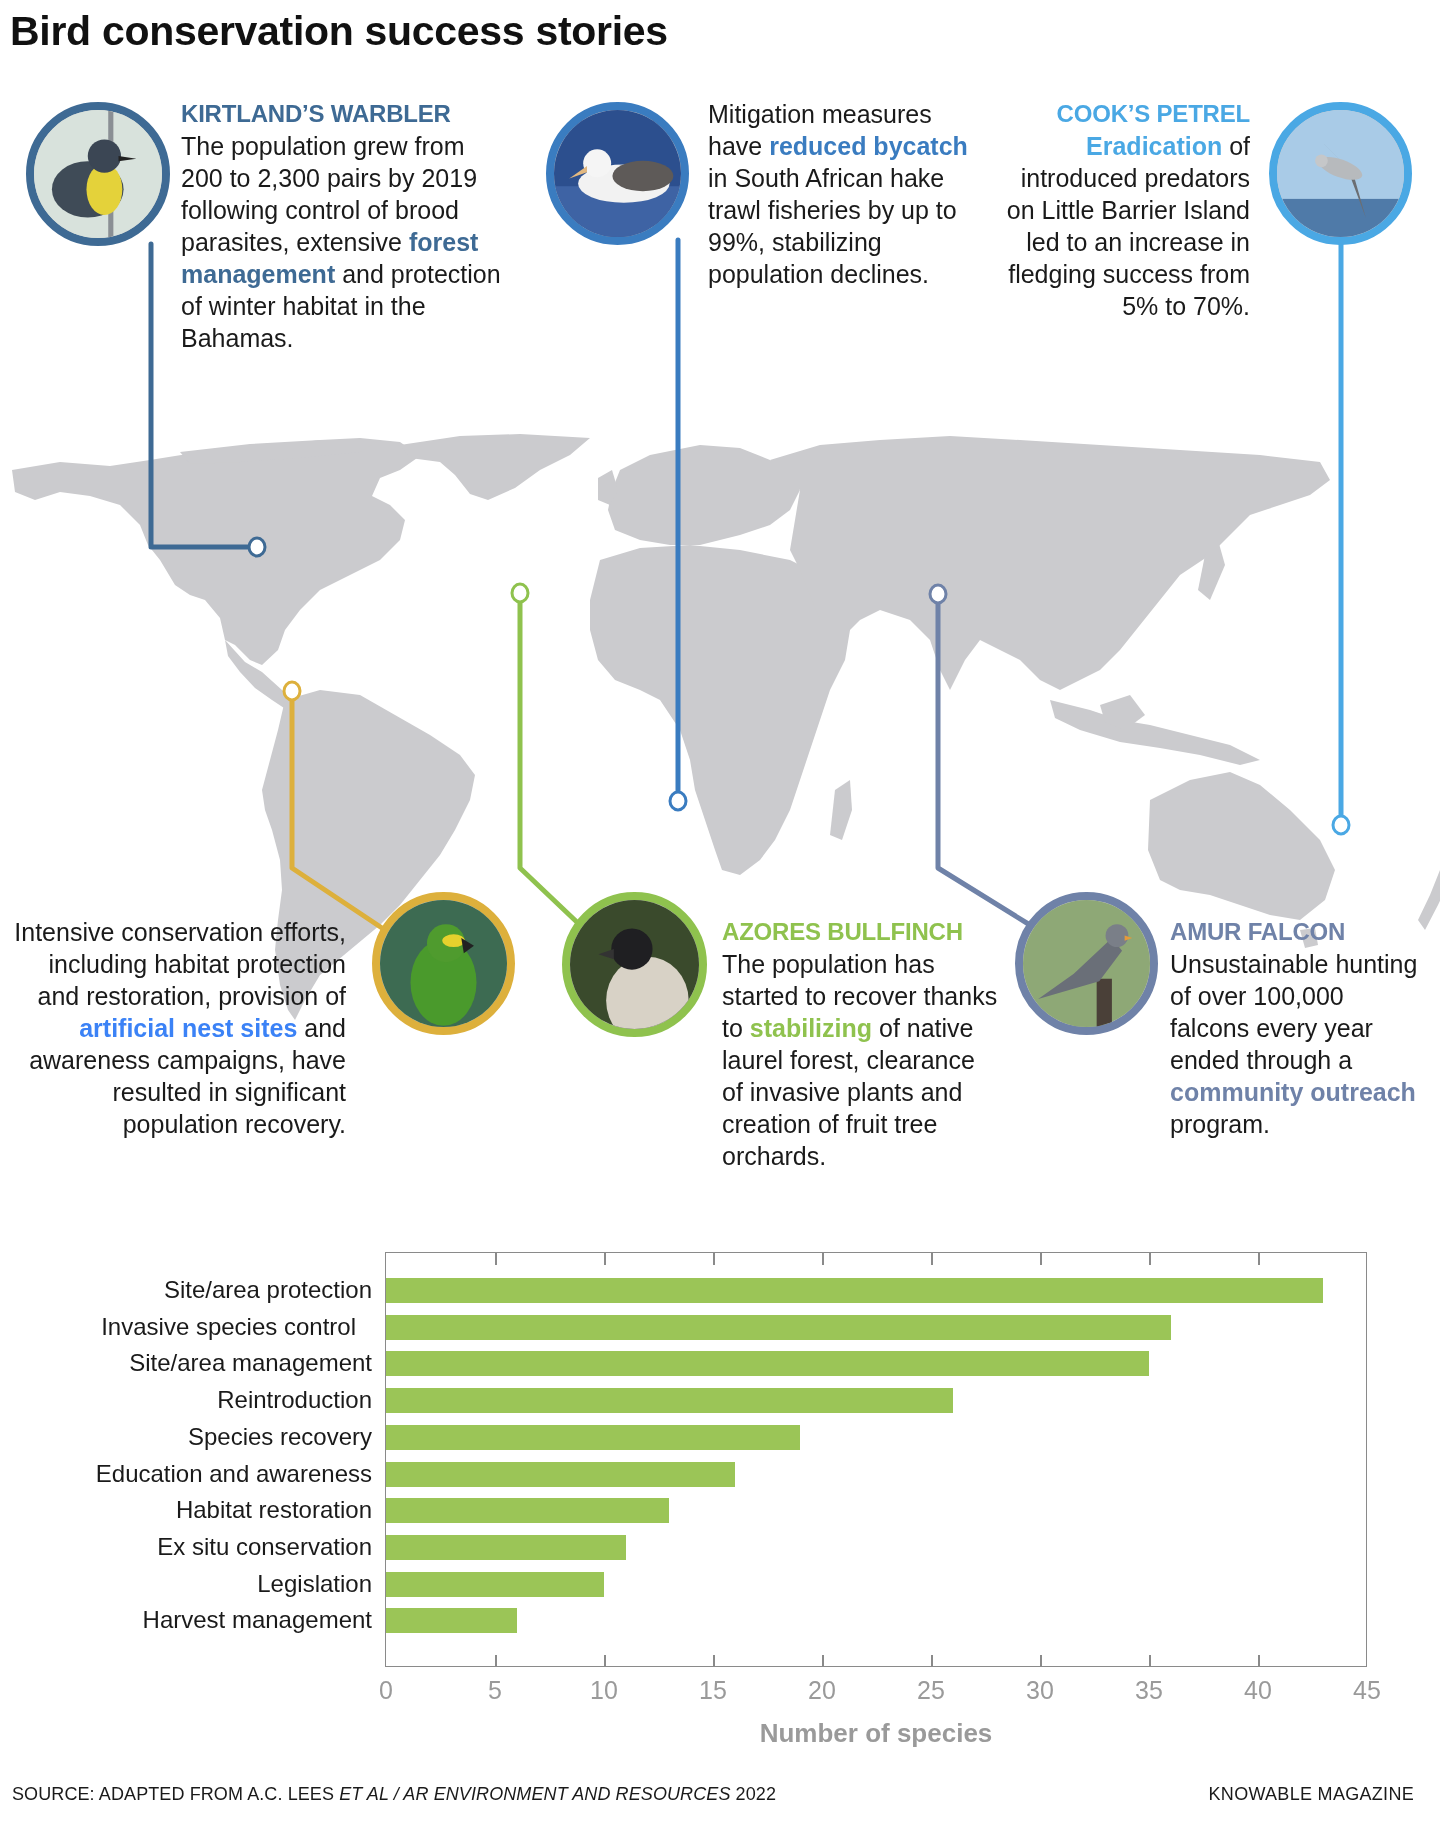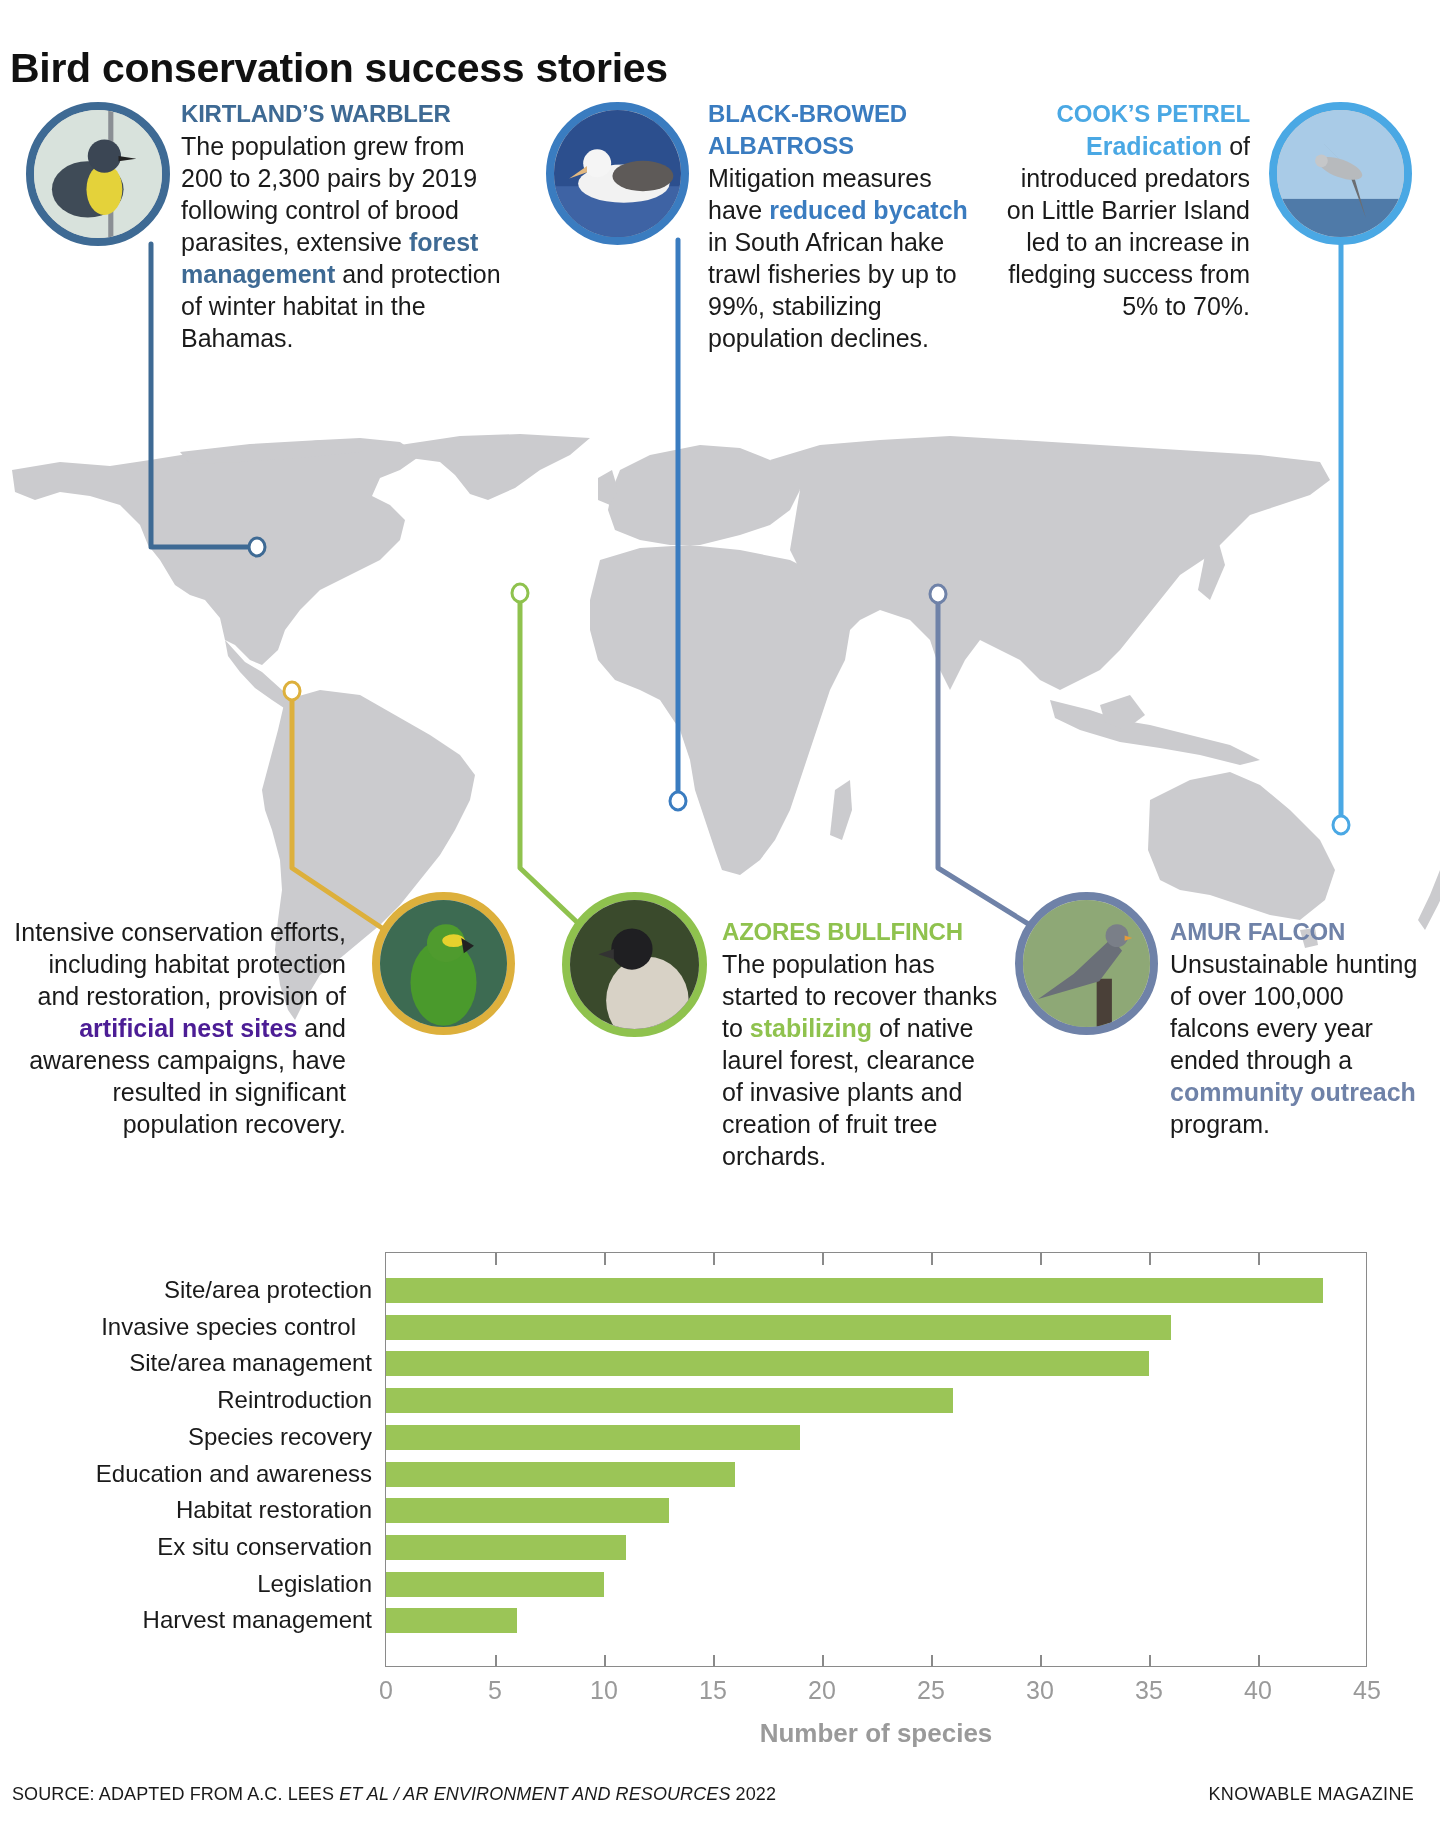--- a/index.html
+++ b/index.html
@@ -1,19 +1,19 @@
 <!DOCTYPE html>
 <html><head>
 <meta charset="utf-8">
 <style>
   * { box-sizing: border-box; margin: 0; padding: 0; }
   html, body { width: 1440px; height: 1823px; background: #ffffff; overflow: hidden; }
   body { position: relative; font-family: "Liberation Sans", "DejaVu Sans", sans-serif; color: #1a1a1a; }
 
-  .title { position: absolute; left: 10px; top: 8px; font-size: 41px; font-weight: 700; letter-spacing: -0.3px; color: #111; margin-top: 37px; }
+  .title { position: absolute; left: 10px; top: 8px; font-size: 41px; font-weight: 700; letter-spacing: -0.3px; color: #111; }
 
   #map-svg { position: absolute; left: 0; top: 0; width: 1440px; height: 1060px; }
 
   .photo { position: absolute; border-radius: 50%; overflow: hidden; border-style: solid; border-width: 8px; background: #ccc; }
   .photo svg { width: 100%; height: 100%; display: block; }
 
   .story { position: absolute; font-size: 25px; line-height: 32px; color: #1a1a1a; }
   .story .name { display: block; font-weight: 700; font-size: 24px; letter-spacing: -0.2px; }
   .story .hl { font-weight: 700; }
   .story.right { text-align: right; }
@@ -143,31 +143,30 @@
     <polygon points="80,28 86,30 80,32" fill="#e59a3a"></polygon>
   </svg>
 </div>
 
 <div class="story" style="left:181px;top:98px;width:330px;">
   <span class="name" style="color:#3e6a94;">KIRTLAND’S WARBLER</span>
   <span>The population grew from 200 to 2,300 pairs by 2019 following control of brood parasites, extensive </span><span class="hl" style="color:#3e6a94;">forest management</span><span> and protection of winter habitat in the Bahamas.</span>
 </div>
 
 <div class="story" style="left:708px;top:98px;width:270px;">
-  <span class="name" style="color:#3a7cc0;">BLACK-BROWED ALBATROSS</span>
   <span>Mitigation measures have </span><span class="hl" style="color:#3a7cc0;">reduced bycatch</span><span> in South African hake trawl fisheries by up to 99%, stabilizing population declines.</span>
 </div>
 
 <div class="story right" style="left:1000px;top:98px;width:250px;">
   <span class="name" style="color:#4aa8e4;">COOK’S PETREL</span>
   <span></span><span class="hl" style="color:#4aa8e4;">Eradication</span><span> of introduced predators on Little Barrier Island led to an increase in fledging success from 5% to 70%.</span>
 </div>
 
 <div class="story right" style="left:14px;top:916px;width:332px;">
-  <span>Intensive conservation efforts, including habitat protection and restoration, provision of </span><span class="hl" style="color:#4c1d95;">artificial nest sites</span><span> and awareness campaigns, have resulted in significant population recovery.</span>
+  <span>Intensive conservation efforts, including habitat protection and restoration, provision of </span><span class="hl" style="color:#3b82f6;">artificial nest sites</span><span> and awareness campaigns, have resulted in significant population recovery.</span>
 </div>
 
 <div class="story" style="left:722px;top:916px;width:280px;">
   <span class="name" style="color:#8fc24e;">AZORES BULLFINCH</span>
   <span>The population has started to recover thanks to </span><span class="hl" style="color:#8fc24e;">stabilizing</span><span> of native laurel forest, clearance of invasive plants and creation of fruit tree orchards.</span>
 </div>
 
 <div class="story" style="left:1170px;top:916px;width:250px;">
   <span class="name" style="color:#6f82a8;">AMUR FALCON</span>
   <span>Unsustainable hunting of over 100,000 falcons every year ended through a </span><span class="hl" style="color:#6f82a8;">community outreach</span><span> program.</span>

